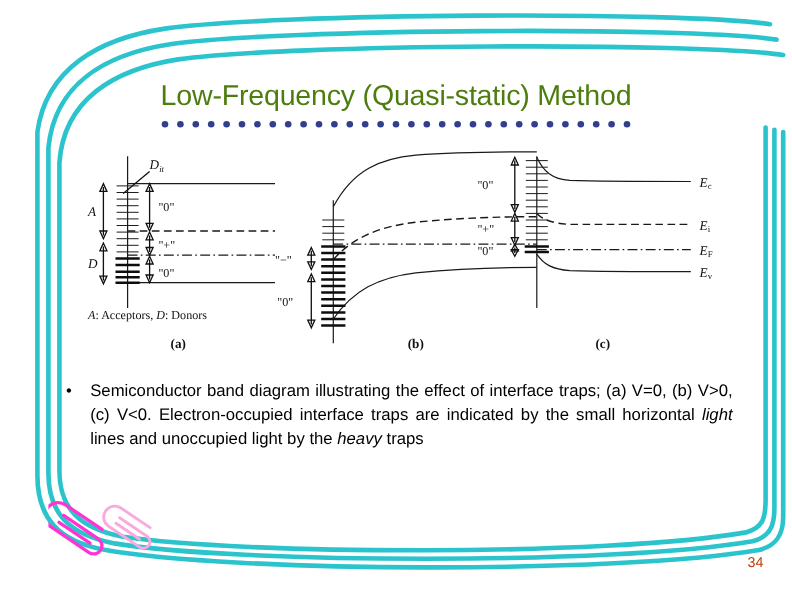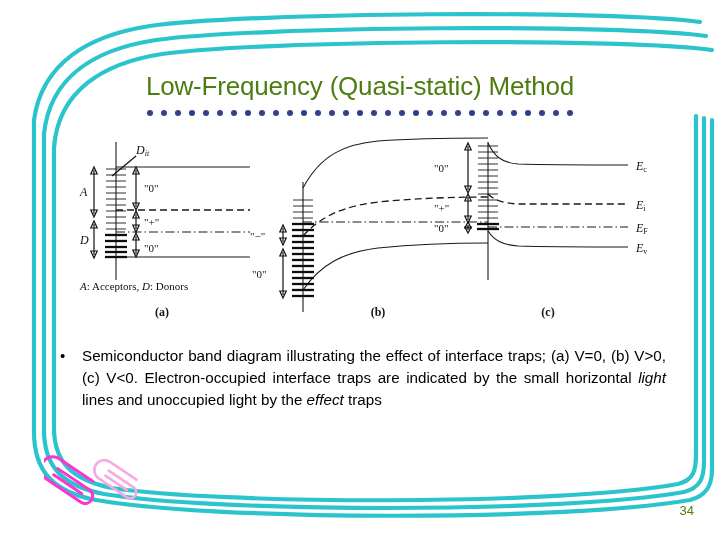--- a/index.html
+++ b/index.html
@@ -104,21 +104,21 @@
   }
   #bullet-text i { font-style: italic; }
 
   
   #page-number {
     position: absolute;
     right: 26px;
     bottom: 22px;
     font-family: "Liberation Sans", sans-serif;
     font-size: 13px;
-    color: #4d7c0f;
+    color: #c2410c;
     text-align: right;
   }
 
   
   #clips {
     position: absolute;
     left: 44px;
     top: 448px;
     width: 150px;
     height: 70px;
@@ -376,21 +376,21 @@
         </text>
 
         <text class="fig-label-bold" x="470" y="186" text-anchor="middle">(c)</text>
       </g>
     </svg>
   </div>
 
   <div id="body-block">
     <div id="bullet-row">
       <div id="bullet-mark">•</div>
-      <div id="bullet-text"><span>Semiconductor band diagram illustrating the effect of interface traps; (a) V=0, (b) V&gt;0, (c) V&lt;0. Electron-occupied interface traps are indicated by the small horizontal </span><i>light</i><span> lines and unoccupied light by the </span><i>effect</i><span> traps</span></div>
+      <div id="bullet-text"><span>Semiconductor band diagram illustrating the effect of interface traps; (a) V=0, (b) V&gt;0, (c) V&lt;0. Electron-occupied interface traps are indicated by the small horizontal </span><i>light</i><span> lines and unoccupied light by the </span><i>heavy</i><span> traps</span></div>
     </div>
   </div>
 
   <svg id="clips" viewBox="0 0 150 70">
     <g fill="none" stroke="#F9A8E0" stroke-width="2.6" stroke-linecap="round" stroke-linejoin="round" transform="translate(62,16) rotate(34)">
       <path d="M 6 4 h 30 a 6 6 0 0 1 0 12 h -34 a 10 10 0 0 1 0 -20 h 32"></path>
       <path d="M 6 10 h 26"></path>
     </g>
     <g fill="none" stroke="#FF33D4" stroke-width="3" stroke-linecap="round" stroke-linejoin="round" transform="translate(10,12) rotate(34)">
       <path d="M 8 5 h 38 a 7.5 7.5 0 0 1 0 15 h -42 a 12 12 0 0 1 0 -24 h 40"></path>

